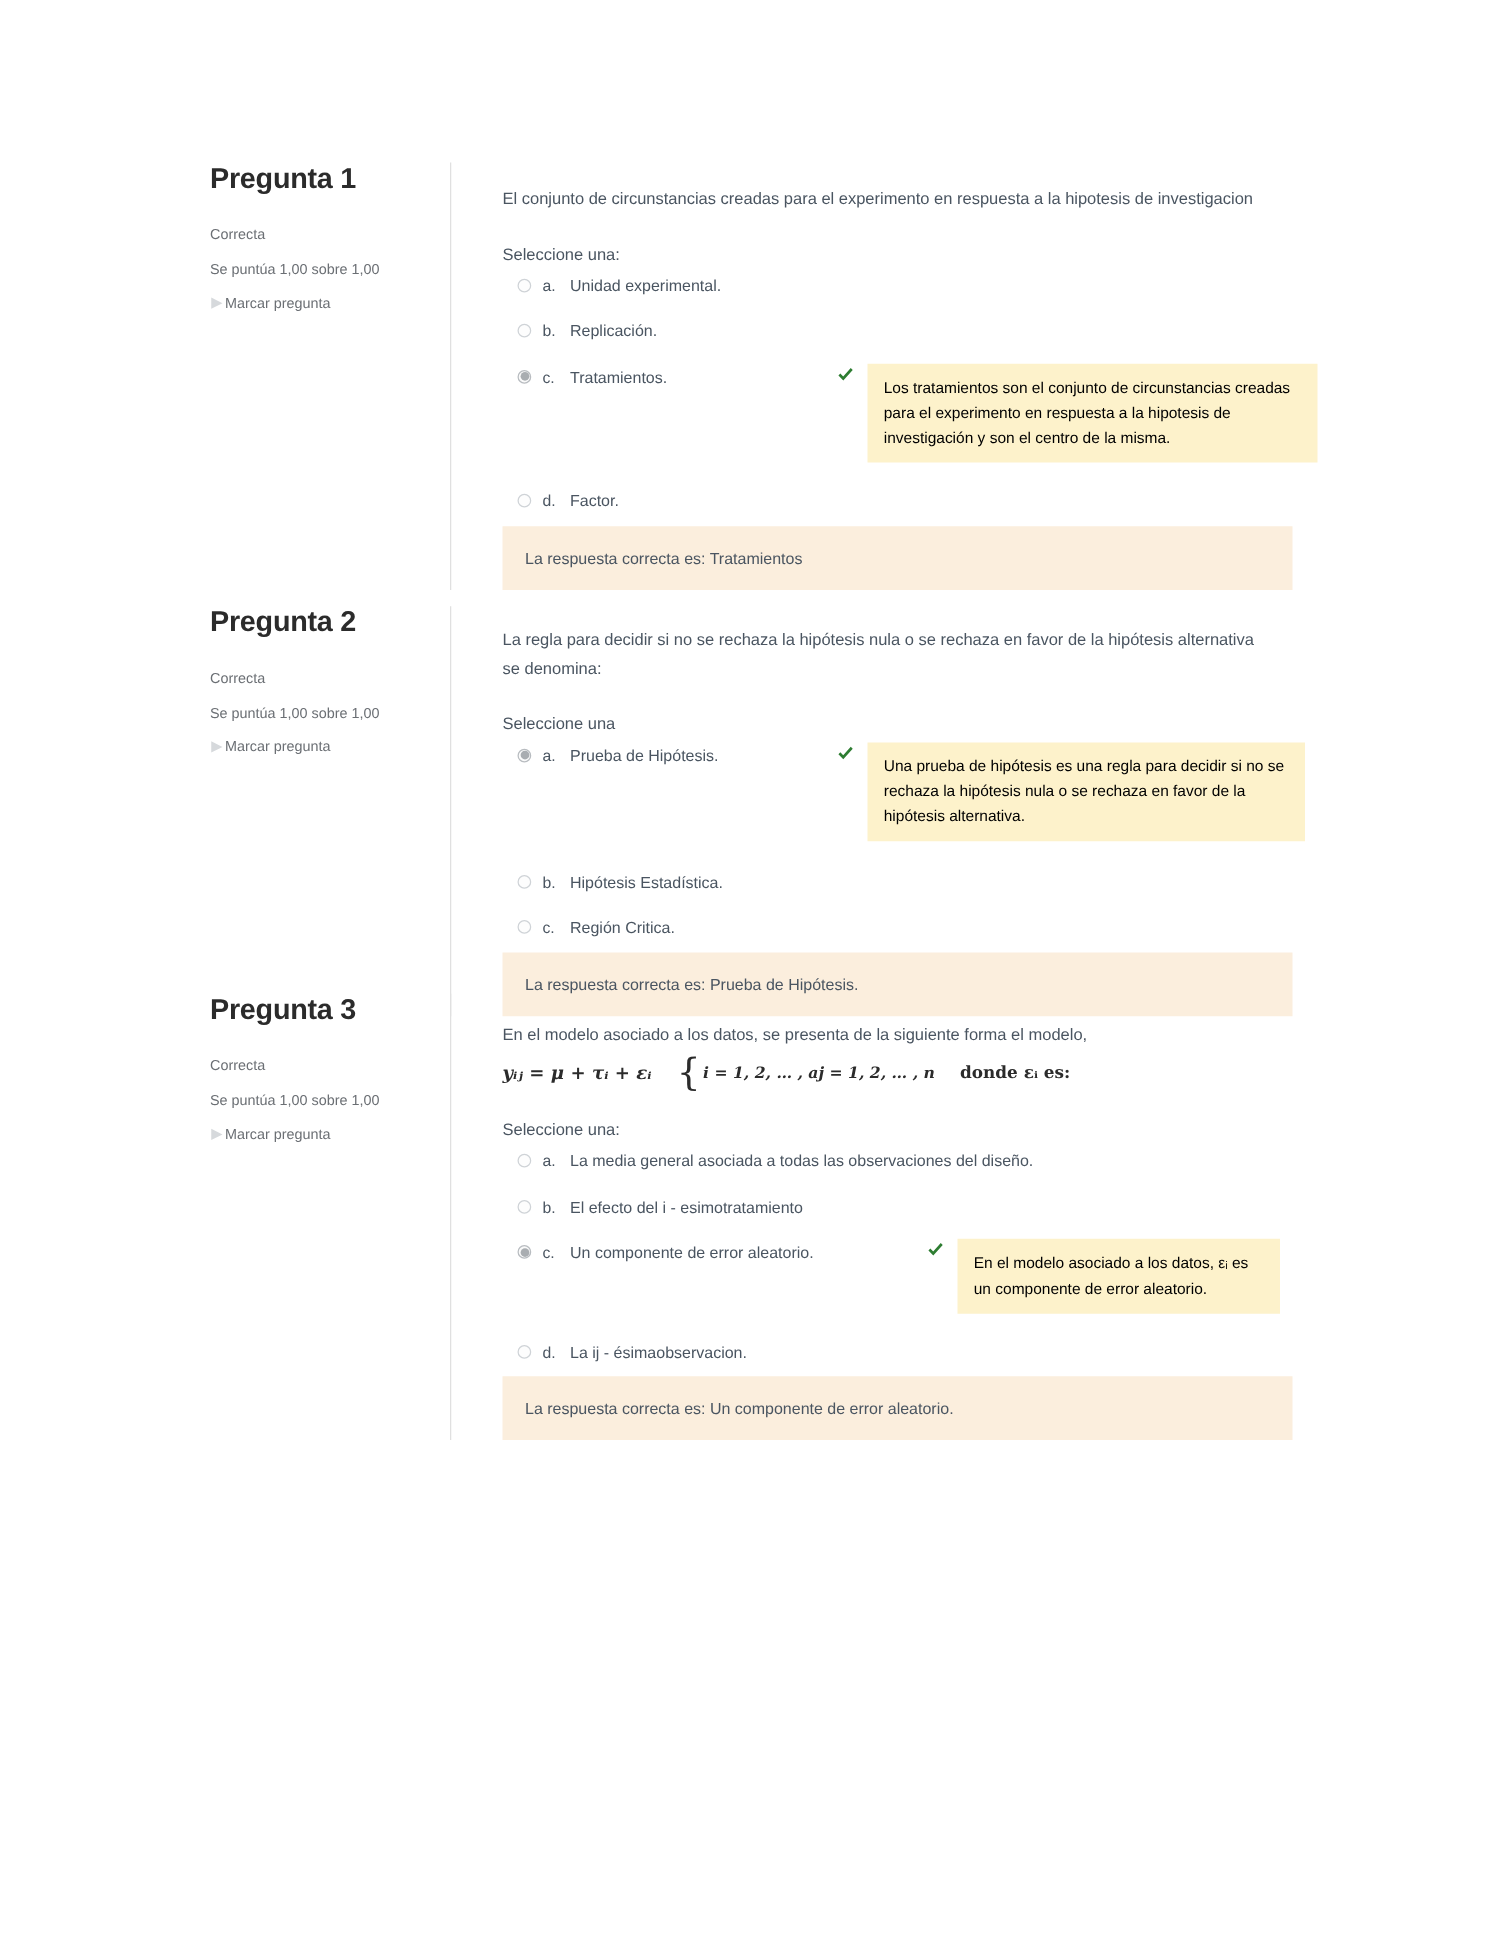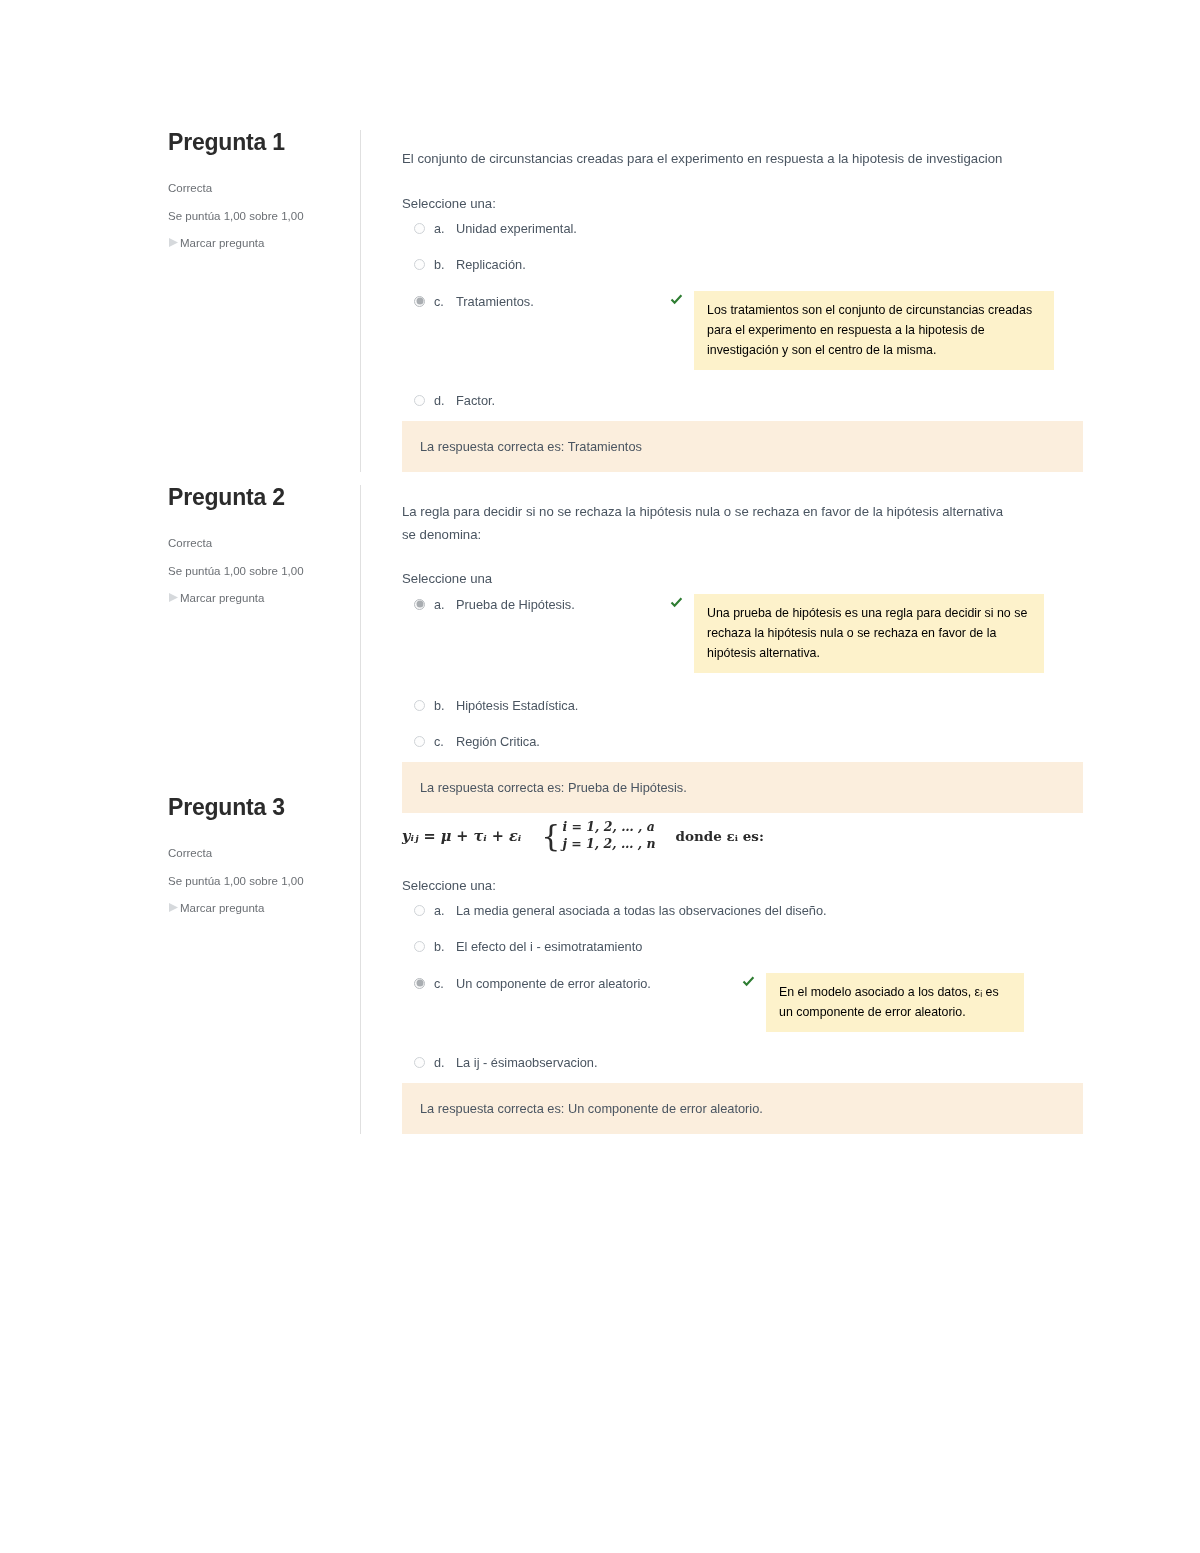--- a/index.html
+++ b/index.html
@@ -98,21 +98,20 @@
     gap: 2px;
   }
   .brace-char {
     font-size: 30px;
     font-weight: normal;
     font-style: normal;
     line-height: 0.85;
   }
   .brace-lines {
     display: flex;
-    flex-direction: column;
     font-size: 12.5px;
     line-height: 1.35;
   }
   .formula-tail {
     font-style: normal;
     font-size: 13.5px;
   }
   .prompt {
     font-size: 13.2px;
     color: #4a5561;
@@ -192,21 +191,21 @@
     color: #000000;
     line-height: 1.62;
     max-width: 360px;
   }
   .correct-bar {
     background: #fbeedd;
     padding: 16px 18px;
     font-size: 12.8px;
     color: #4a5561;
     margin-top: 8px;
-    width: 681px;
+    width: 632px;
     line-height: 1.5;
   }
 </style>
 </head>
 <body>
 
 <div class="page">
 
   <div class="question-block" style="top:130px;">
     <div class="q-sidebar">
@@ -330,20 +329,21 @@
         <span class="flag-icon">
           <svg width="12" height="12" viewBox="0 0 12 12">
               <polygon points="1,1 10,5.5 1,10" fill="#d6d9dc"></polygon>
             </svg>
         </span>
         <span>Marcar pregunta</span>
       </div>
     </div>
     <div class="q-divider"></div>
     <div class="q-content" style="padding-top:22px;">
+      <p class="q-text" style="margin-bottom:6px;">En el modelo asociado a los datos, se presenta de la siguiente forma el modelo,</p>
       <div class="q-formula">
         <span>yᵢⱼ = μ + τᵢ + εᵢ</span>
         <span class="formula-brace">
           <span class="brace-char">{</span>
           <span class="brace-lines">
             <span>i = 1, 2, … , a</span>
             <span>j = 1, 2, … , n</span>
           </span>
         </span>
         <span class="formula-tail">donde εᵢ es:</span>

